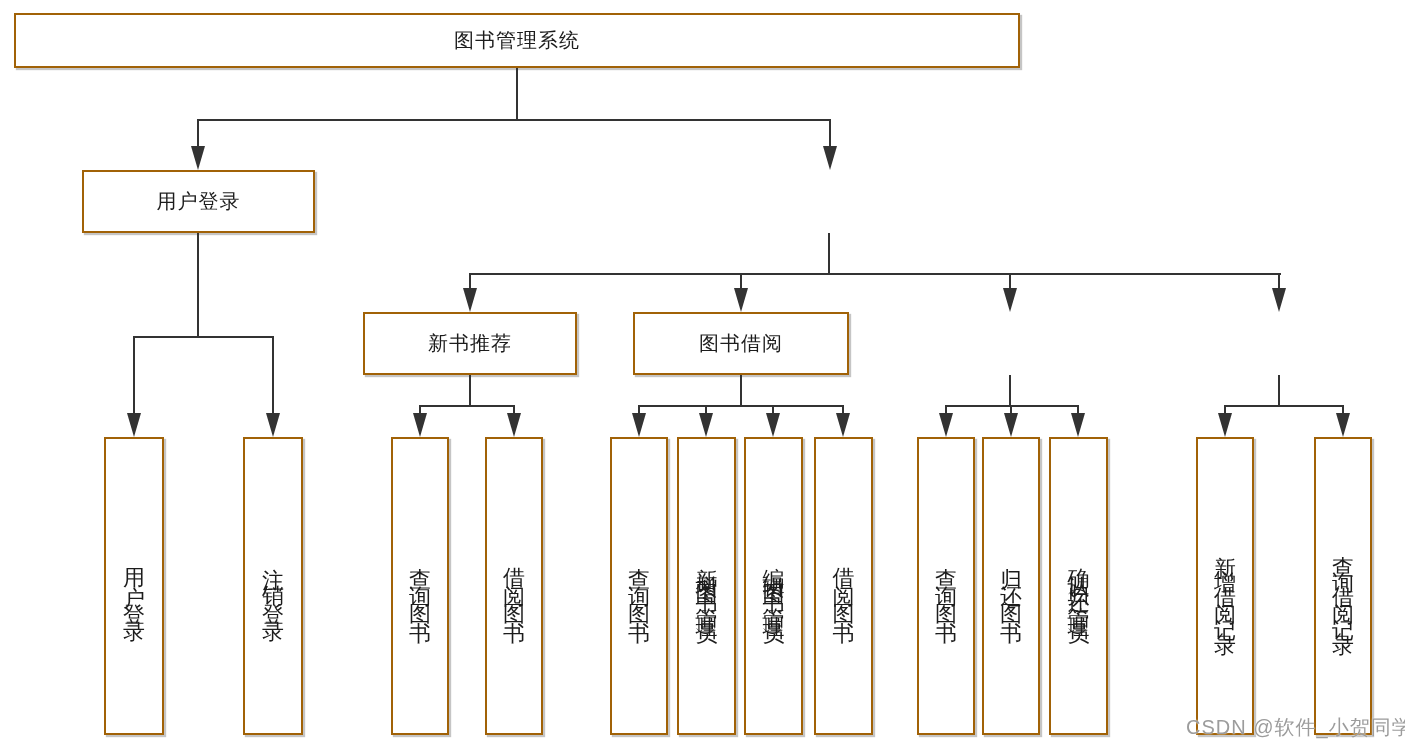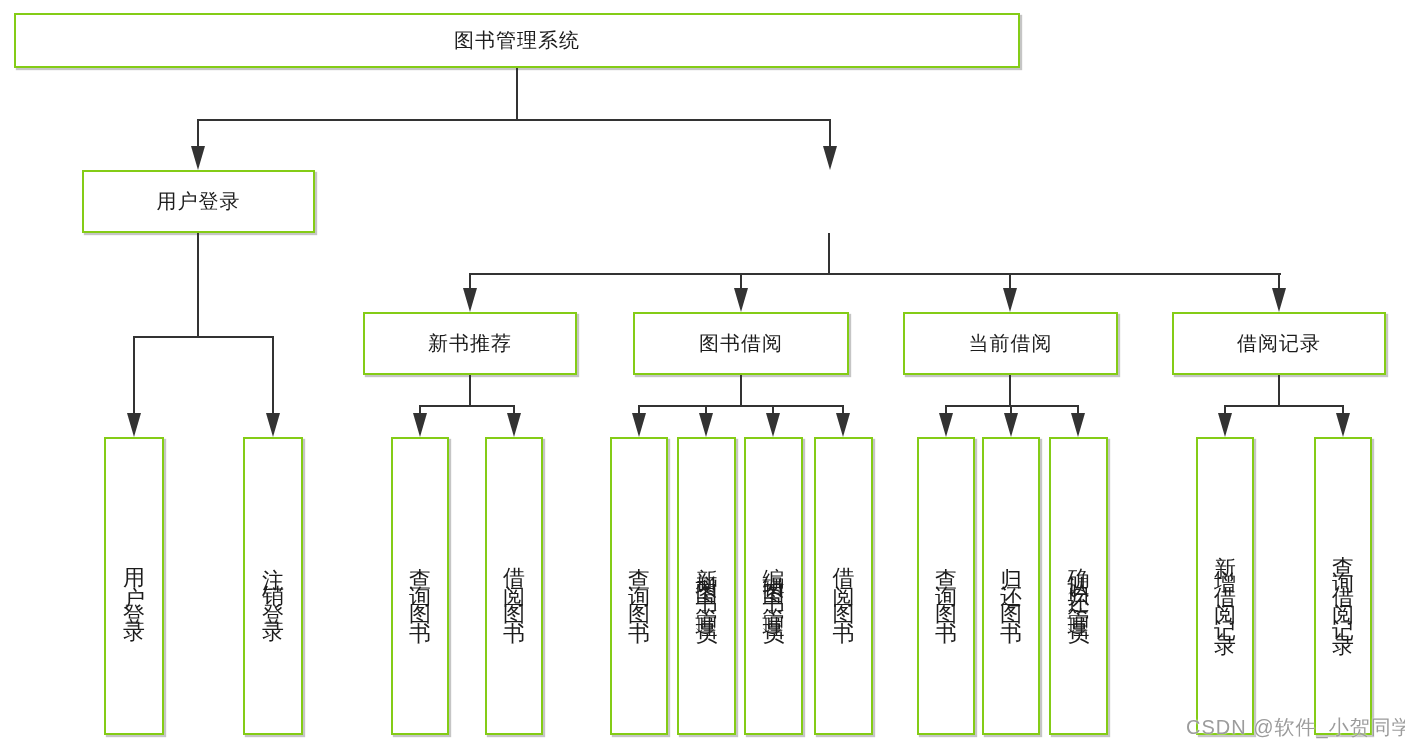--- a/index.html
+++ b/index.html
@@ -1,21 +1,21 @@
 <!DOCTYPE html>
 <html><head>
 <meta charset="utf-8">
 <style>
   html,body{margin:0;padding:0;background:#ffffff;}
   .stage{
     position:relative;width:1405px;height:747px;background:#ffffff;overflow:hidden;
     font-family:"Liberation Sans", sans-serif;color:#1c1c1c;
   }
   .box{
-    position:absolute;background:#ffffff;border:2px solid #84cc16;
+    position:absolute;background:#ffffff;border:2px solid #a16207;
     box-shadow:2px 2px 1px rgba(90,90,90,0.35);
     display:flex;align-items:center;justify-content:center;
     font-size:20px;letter-spacing:1px;box-sizing:border-box;
   }
   .leaf{top:437px;height:298px;}
   .leaf span{
     writing-mode:vertical-rl;text-orientation:mixed;
     font-size:22px;line-height:1;white-space:nowrap;
   }
   .lv4 span{letter-spacing:18px;}
@@ -63,26 +63,20 @@
   <div class="vline" style="left:1009px;top:273px;height:20px"></div>
   <div class="arrow" style="left:1003px;top:288px"></div>
   <div class="vline" style="left:1278px;top:273px;height:20px"></div>
   <div class="arrow" style="left:1272px;top:288px"></div>
 
   <div class="box" style="left:363px;top:312px;width:214px;height:63px">
     <span>新书推荐</span>
   </div>
   <div class="box" style="left:633px;top:312px;width:216px;height:63px">
     <span>图书借阅</span>
-  </div>
-  <div class="box" style="left:903px;top:312px;width:215px;height:63px">
-    <span>当前借阅</span>
-  </div>
-  <div class="box" style="left:1172px;top:312px;width:214px;height:63px">
-    <span>借阅记录</span>
   </div>
 
   <div class="vline" style="left:197px;top:233px;height:105px"></div>
   <div class="hline" style="left:133px;top:336px;width:141px"></div>
   <div class="vline" style="left:133px;top:336px;height:81px"></div>
   <div class="arrow" style="left:127px;top:413px"></div>
   <div class="vline" style="left:272px;top:336px;height:81px"></div>
   <div class="arrow" style="left:266px;top:413px"></div>
 
   <div class="vline" style="left:469px;top:375px;height:31px"></div>

